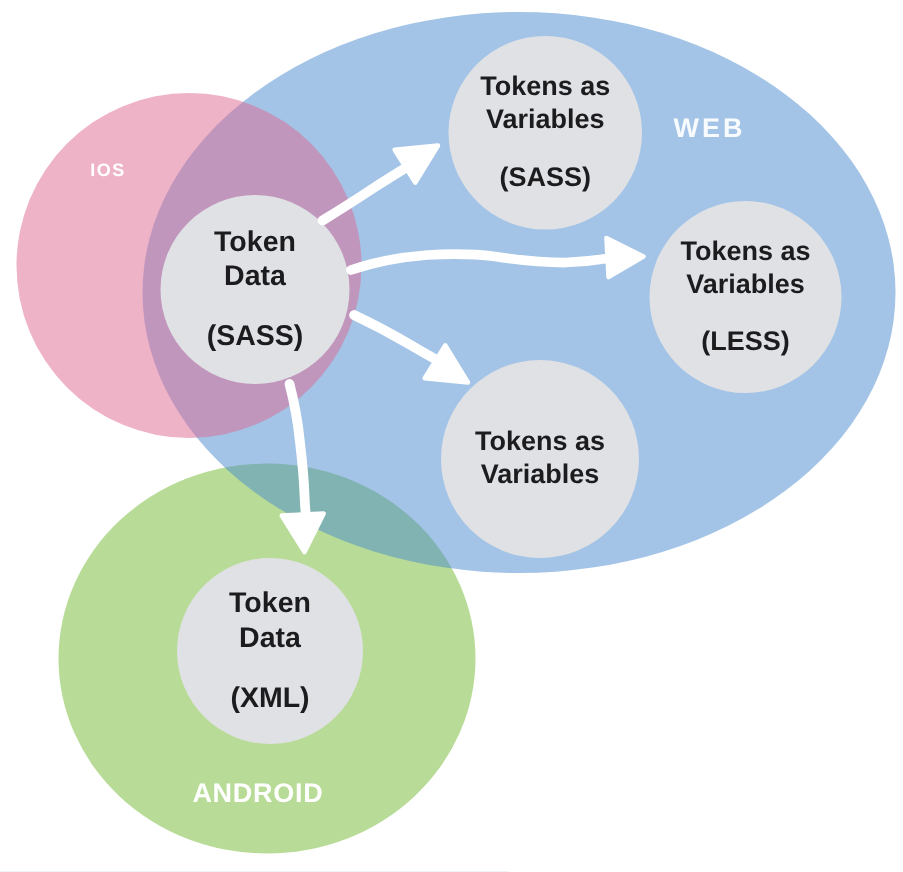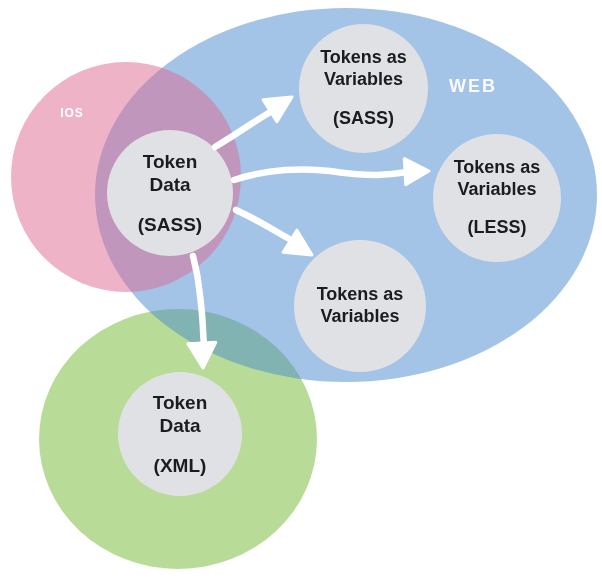--- a/index.html
+++ b/index.html
@@ -45,20 +45,21 @@
 <body>
 
 <div class="canvas">
 
   <div class="blob green"></div>
   <div class="blob blue"></div>
   <div class="blob pink"></div>
 
   <div class="set-label ios-label">IOS</div>
   <div class="set-label web-label">WEB</div>
+  <div class="set-label android-label">ANDROID</div>
 
   <div class="node node-json">
     <span>Token</span>
     <span>Data</span>
     <span class="paren">(SASS)</span>
   </div>
 
   <div class="node node-sass">
     <span>Tokens as</span>
     <span>Variables</span>

